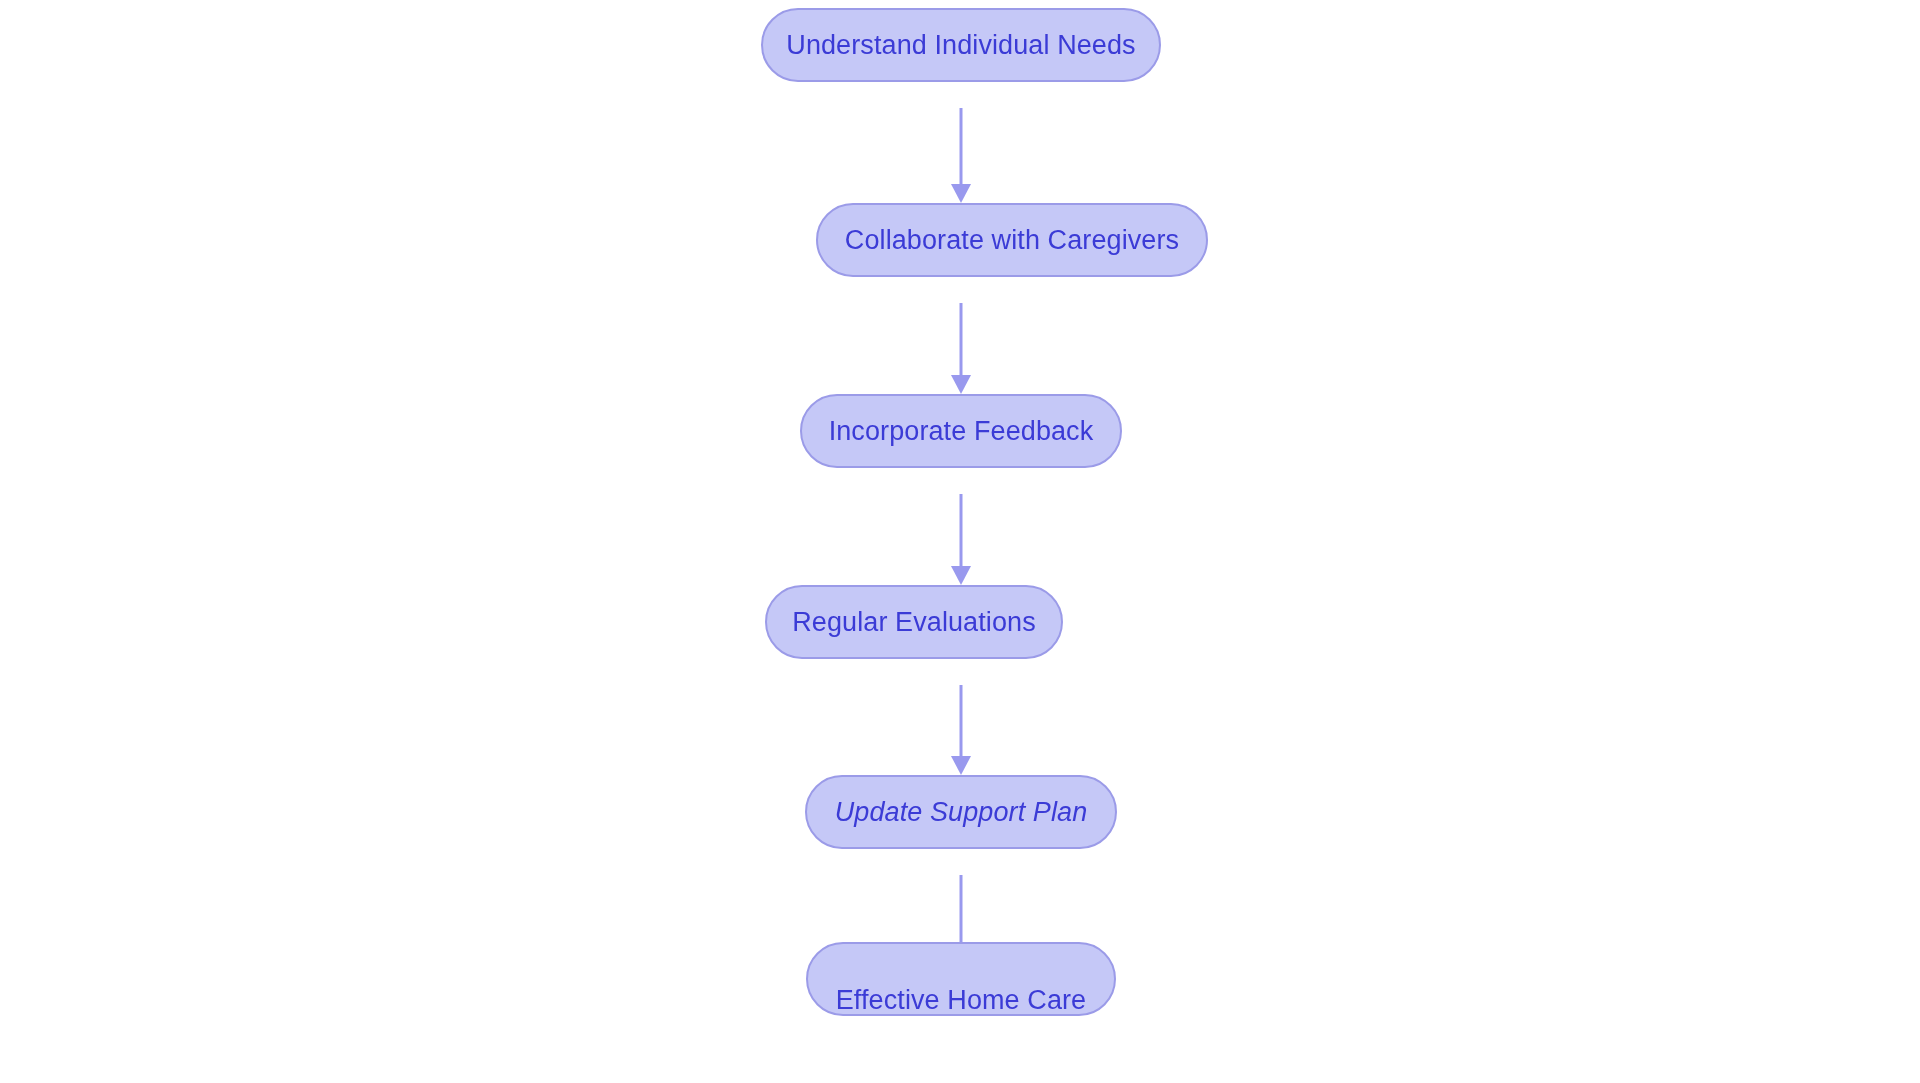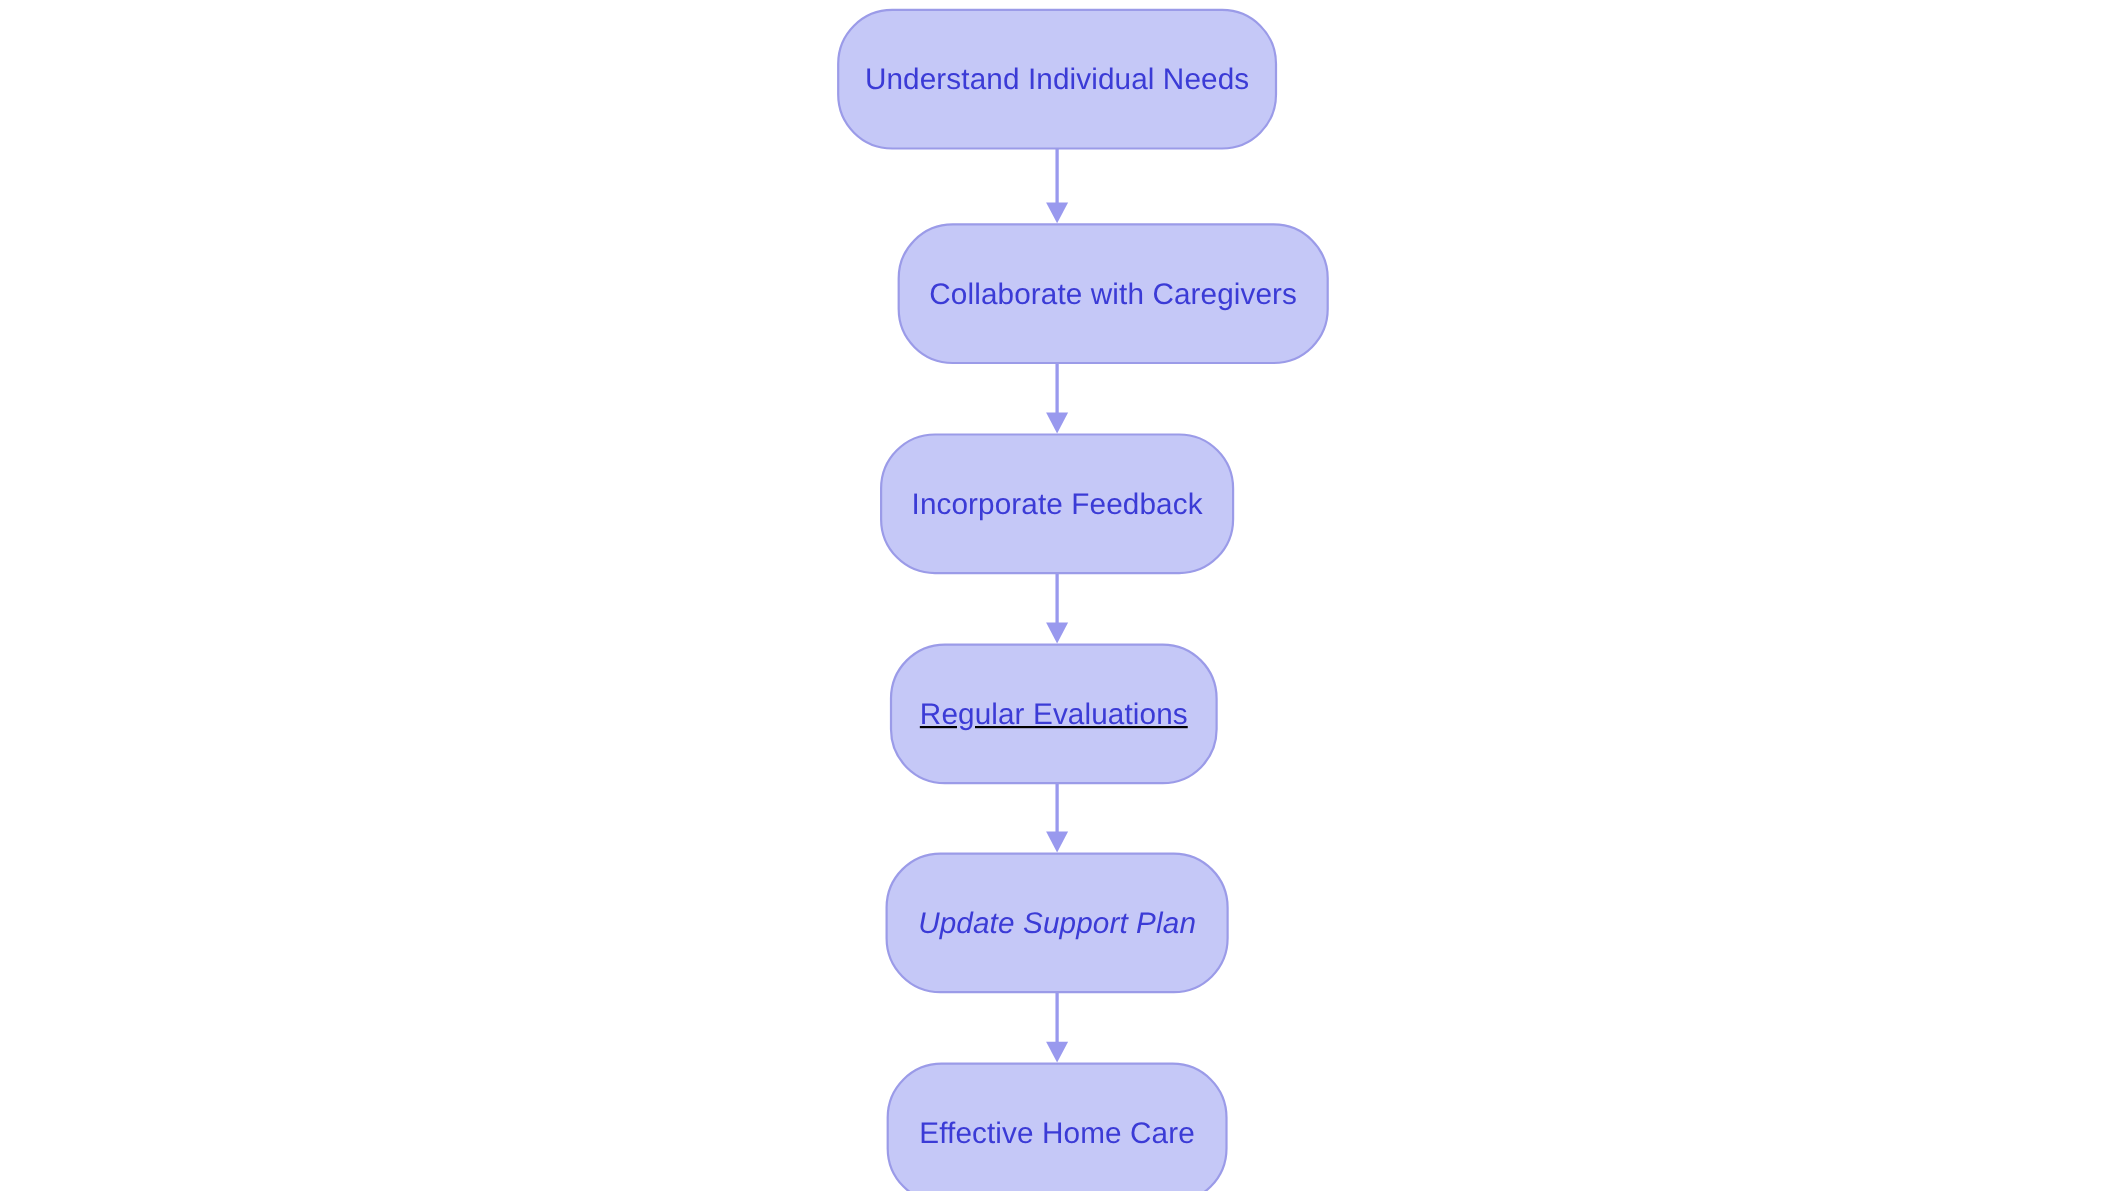--- a/index.html
+++ b/index.html
@@ -15,21 +15,21 @@
   }
   #flowchart-canvas {
     position: relative;
     width: 1920px;
     height: 1083px;
     background: #ffffff;
   }
   .flow-node {
     position: absolute;
     box-sizing: border-box;
-    height: 128px;
+    height: 74px;
     background: #c5c8f7;
     border: 2px solid #9b9be8;
     border-radius: 50px;
     display: flex;
     align-items: center;
     justify-content: center;
     transform: translateX(-50%);
   }
   .flow-node-label {
     font-family: "Liberation Sans", sans-serif;
@@ -90,25 +90,25 @@
   </div>
 
   <div class="flow-node" style="left:1012px; top:203px; width:392px;">
     <span class="flow-node-label">Collaborate with Caregivers</span>
   </div>
 
   <div class="flow-node" style="left:961px; top:394px; width:322px;text-align:center;">
     <span class="flow-node-label">Incorporate Feedback</span>
   </div>
 
-  <div class="flow-node" style="left:958px; top:585px; width:298px;text-decoration:underline;">
+  <div class="flow-node" style="left:914px; top:585px; width:298px;">
     <span class="flow-node-label">Regular Evaluations</span>
   </div>
 
   <div class="flow-node" style="left:961px; top:775px; width:312px;font-style:italic;">
     <span class="flow-node-label">Update Support Plan</span>
   </div>
 
-  <div class="flow-node" style="left:961px; top:966px; width:310px;">
+  <div class="flow-node" style="left:961px; top:942px; width:310px;align-items:flex-end;">
     <span class="flow-node-label">Effective Home Care</span>
   </div>
 
 </div>
 
 </body></html>

